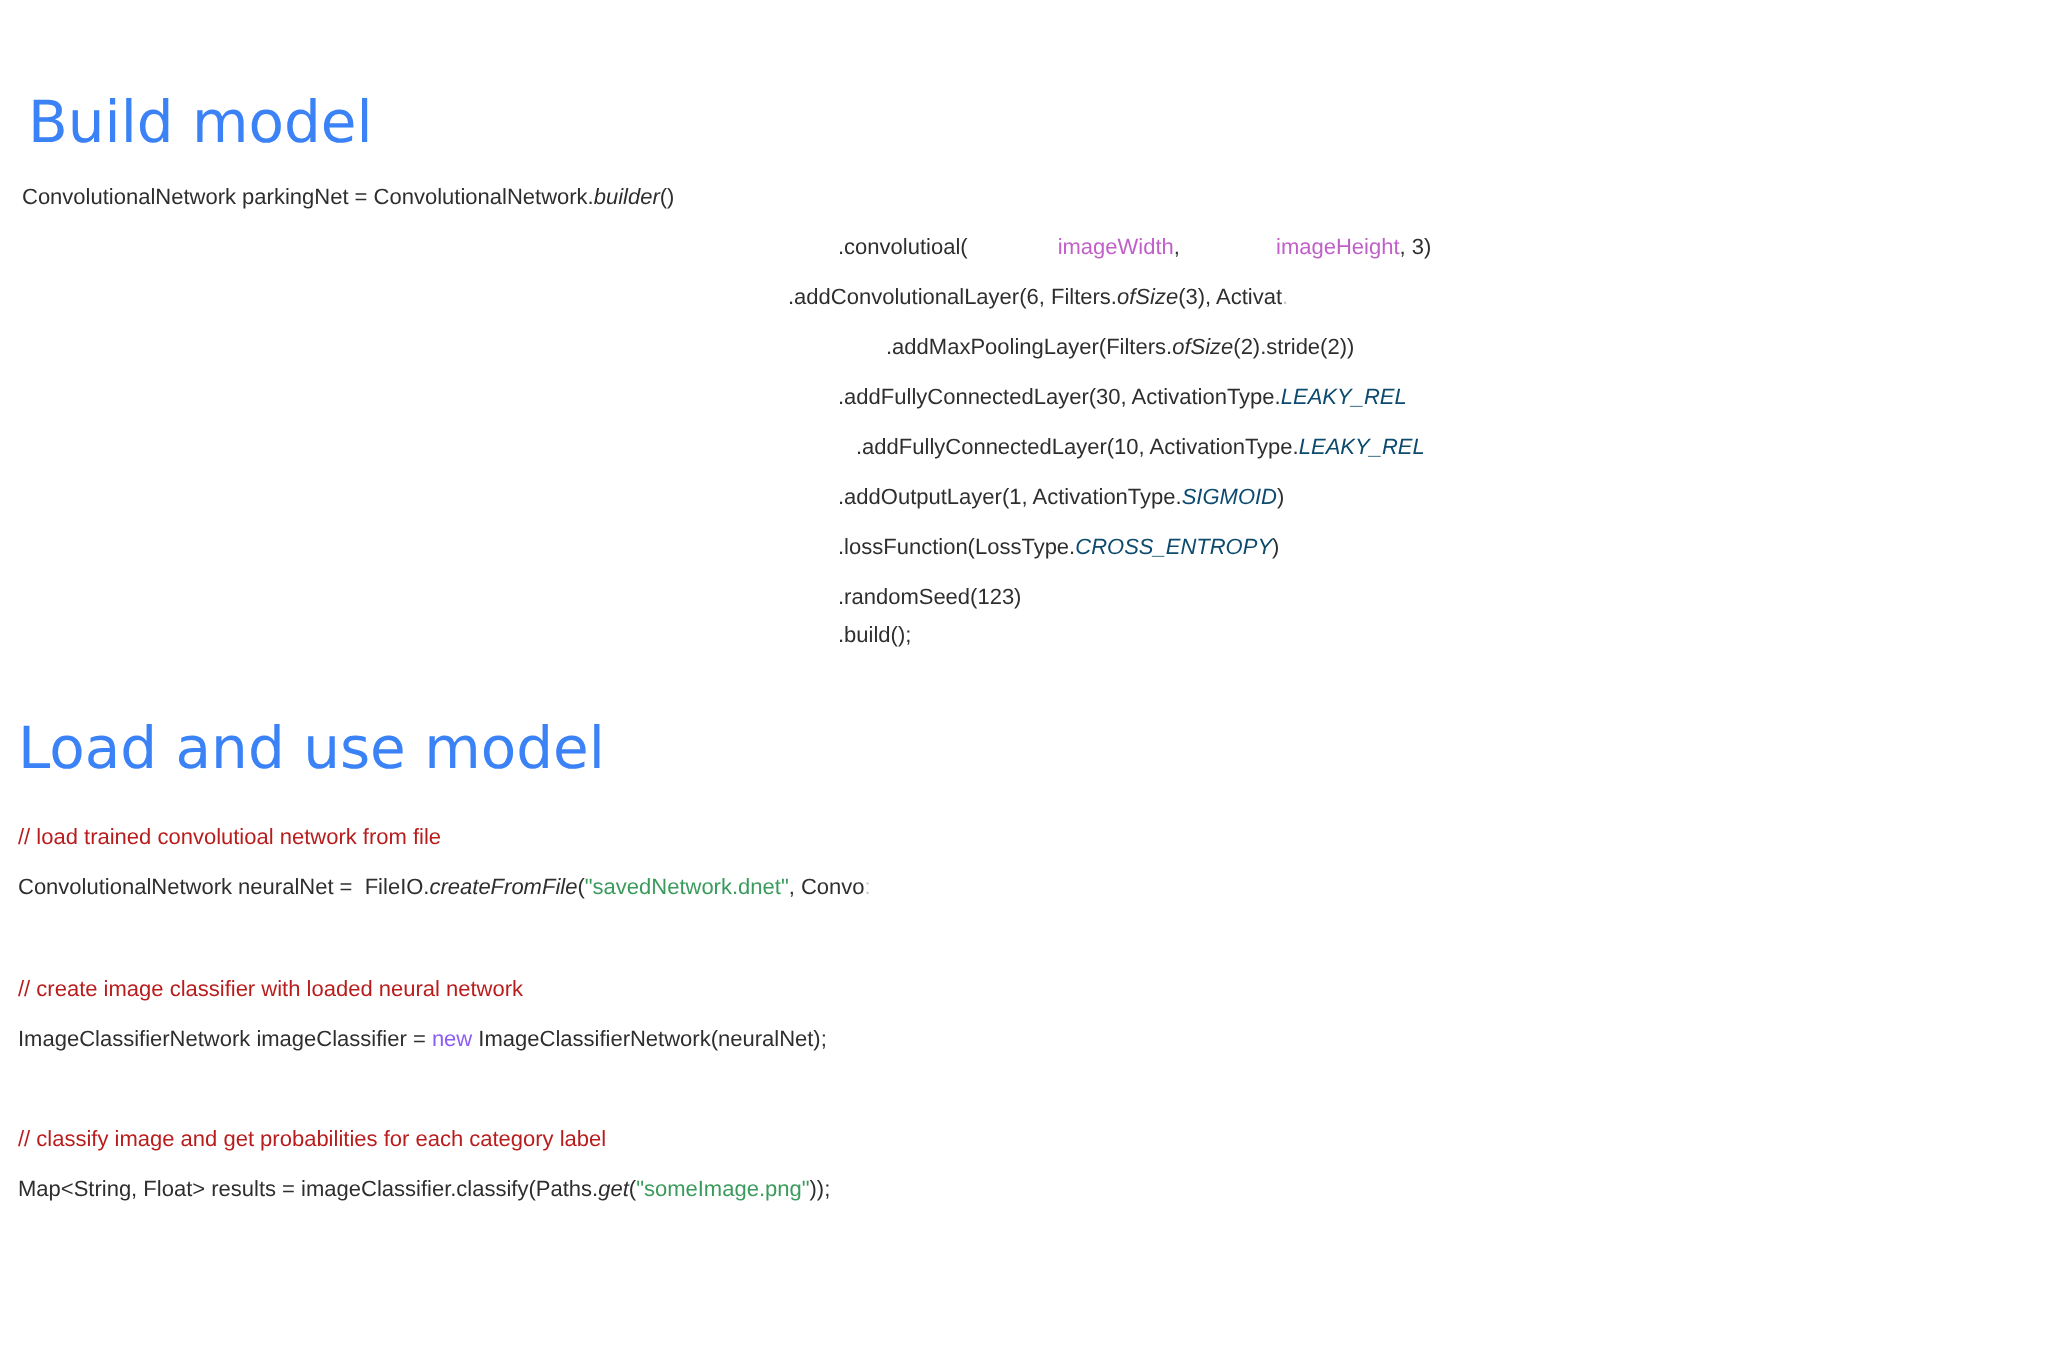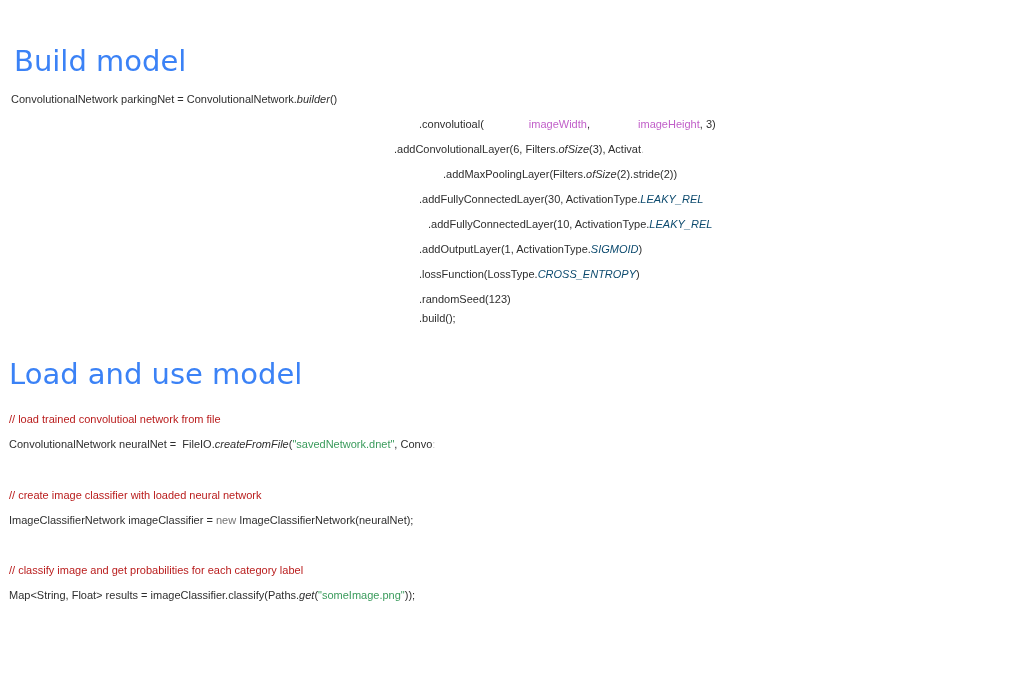--- a/index.html
+++ b/index.html
@@ -30,21 +30,21 @@
       font-family: Liberation Sans, sans-serif;
       font-size: 11px;
       line-height: 20px;
       white-space: pre;
       color: #2e2e2e;
     }
     .it { font-style: italic; }
     .param { color: #c15fc9; margin-left: 45px; }
     .const { color: #0c4a6e; font-style: italic; }
     .str { color: #3a9b5c; }
-    .kw { color: #737373; }
+    .kw { color: #8b5cf6; }
     .comment { color: #b91c1c; }
     .faded { color: #c9c9c9; }
   </style>
 </head>
 <body>
 
 <h2 class="heading" style="left:14px; top:44px;">Build model</h2>
 
 <div class="code-line" style="left:11px; top:89px;"><span>ConvolutionalNetwork parkingNet = </span><span>ConvolutionalNetwork.</span><span class="it">builder</span><span>()</span></div>
 

